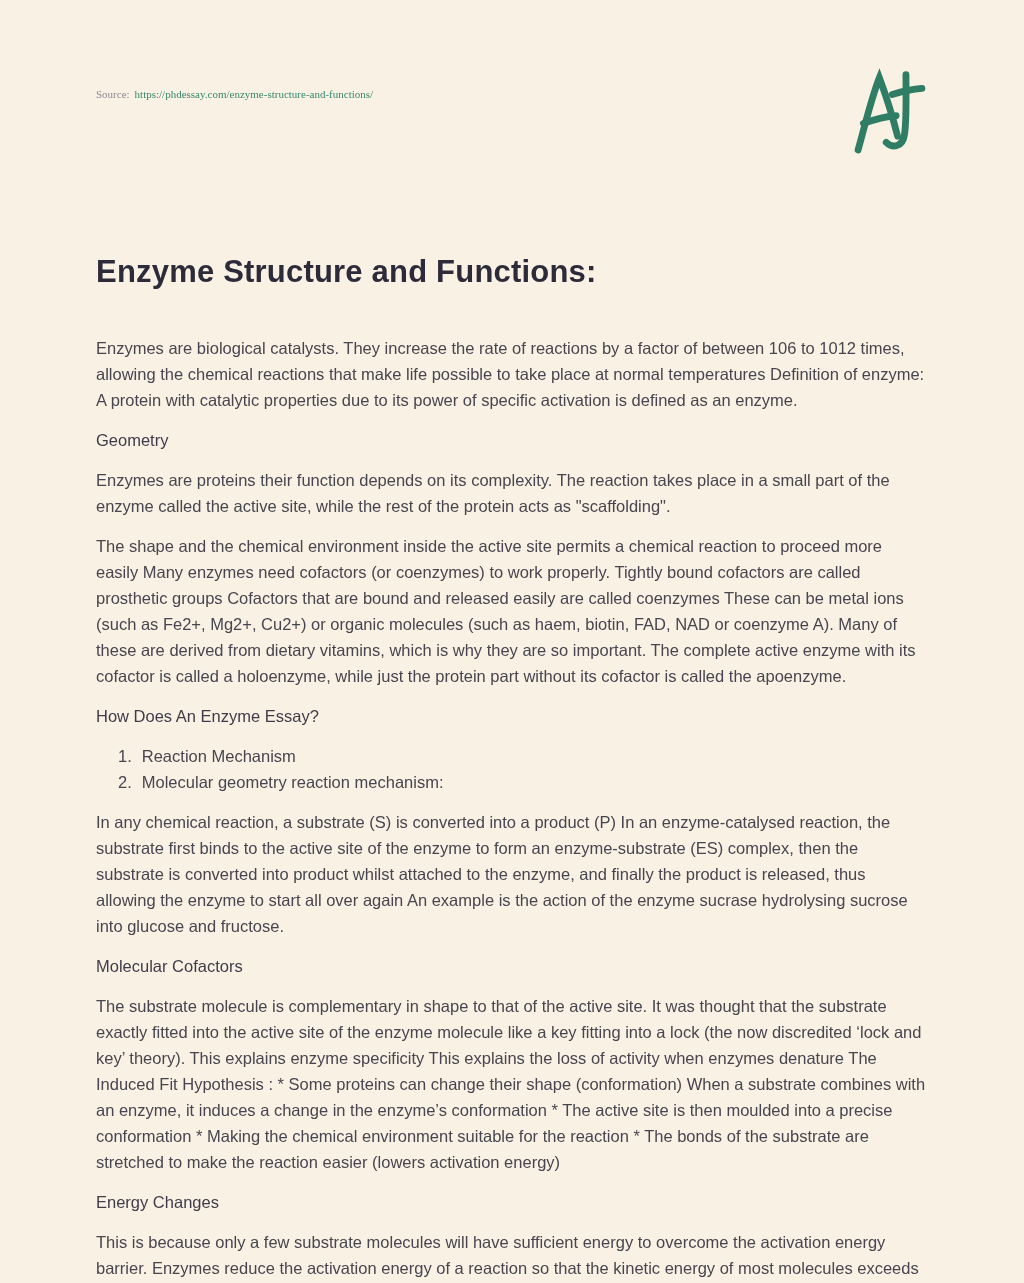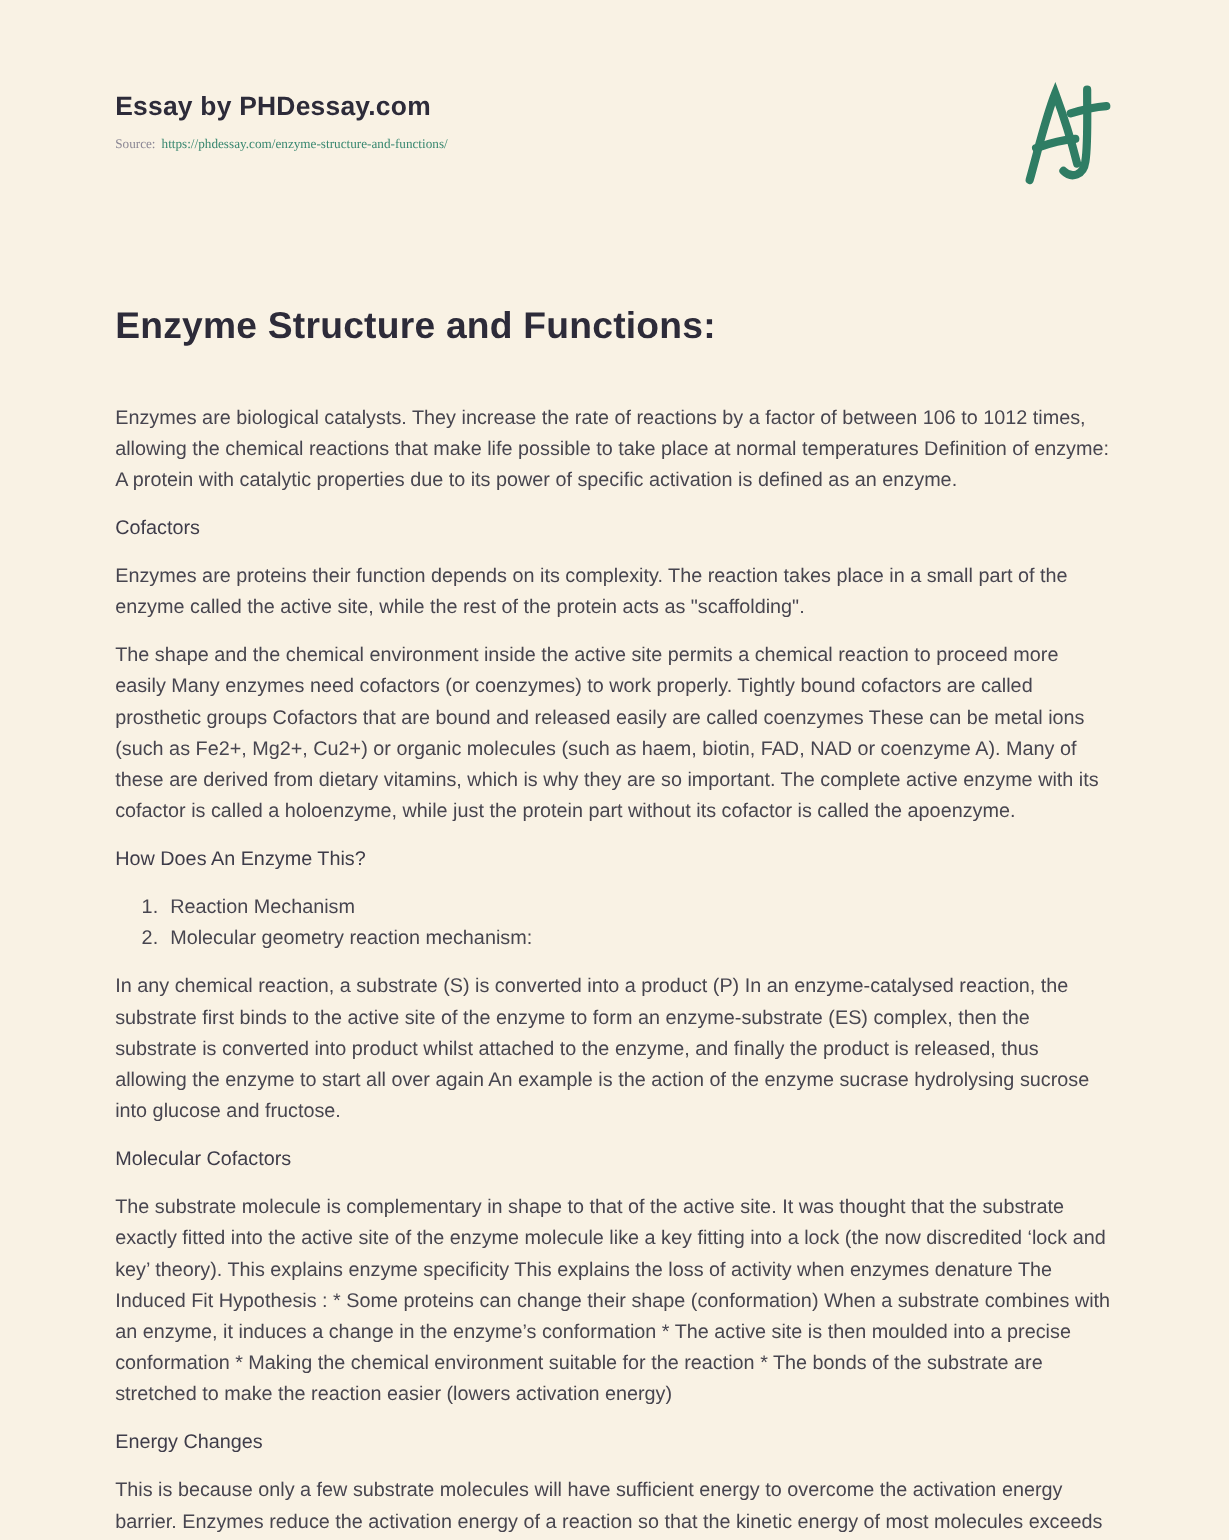--- a/index.html
+++ b/index.html
@@ -68,47 +68,46 @@
     margin-right: 10px;
   }
 </style>
 </head>
 <body>
 
 <div class="page">
 
   <header class="header">
     <div class="header-left">
-      <h1 class="site-title">Essay by PHDessay.com</h1>
       <div class="source-line">
         <span class="source-label">Source:</span><a class="source-url" href="#">https://phdessay.com/enzyme-structure-and-functions/</a>
       </div>
     </div>
     <div class="logo">
       <svg viewBox="0 0 100 120" aria-hidden="true">
         <path d="M8 106 C18 70 26 36 36 11 C46 38 54 64 60 88" stroke="#2f7d64" stroke-width="9" stroke-linecap="round" fill="none"></path>
         <path d="M15 71 C32 65 44 62 58 61" stroke="#2f7d64" stroke-width="9" stroke-linecap="round" fill="none"></path>
         <path d="M71 7 C71 40 72 68 69 86 C67 101 54 105 45 96" stroke="#2f7d64" stroke-width="9" stroke-linecap="round" fill="none"></path>
         <path d="M53 33 C66 29 78 26 92 25" stroke="#2f7d64" stroke-width="9" stroke-linecap="round" fill="none"></path>
       </svg>
     </div>
   </header>
 
   <main class="article">
     <h2 class="article-title">Enzyme Structure and Functions:</h2>
 
     <p class="block first-block">Enzymes are biological catalysts. They increase the rate of reactions by a factor of between 106 to 1012 times, allowing the chemical reactions that make life possible to take place at normal temperatures Definition of enzyme: A protein with catalytic properties due to its power of specific activation is defined as an enzyme.</p>
 
-    <p class="block subheading">Cofactors</p>
+    <p class="block subheading">Geometry</p>
 
     <p class="block">Enzymes are proteins their function depends on its complexity. The reaction takes place in a small part of the enzyme called the active site, while the rest of the protein acts as "scaffolding".</p>
 
     <p class="block">The shape and the chemical environment inside the active site permits a chemical reaction to proceed more easily Many enzymes need cofactors (or coenzymes) to work properly. Tightly bound cofactors are called prosthetic groups Cofactors that are bound and released easily are called coenzymes These can be metal ions (such as Fe2+, Mg2+, Cu2+) or organic molecules (such as haem, biotin, FAD, NAD or coenzyme A). Many of these are derived from dietary vitamins, which is why they are so important. The complete active enzyme with its cofactor is called a holoenzyme, while just the protein part without its cofactor is called the apoenzyme.</p>
 
-    <p class="block subheading">How Does An Enzyme This?</p>
+    <p class="block subheading">How Does An Enzyme Essay?</p>
 
     <ol class="block">
       <li>Reaction Mechanism</li>
       <li>Molecular geometry reaction mechanism:</li>
     </ol>
 
     <p class="block">In any chemical reaction, a substrate (S) is converted into a product (P) In an enzyme-catalysed reaction, the substrate first binds to the active site of the enzyme to form an enzyme-substrate (ES) complex, then the substrate is converted into product whilst attached to the enzyme, and finally the product is released, thus allowing the enzyme to start all over again An example is the action of the enzyme sucrase hydrolysing sucrose into glucose and fructose.</p>
 
     <p class="block subheading">Molecular Cofactors</p>
 

